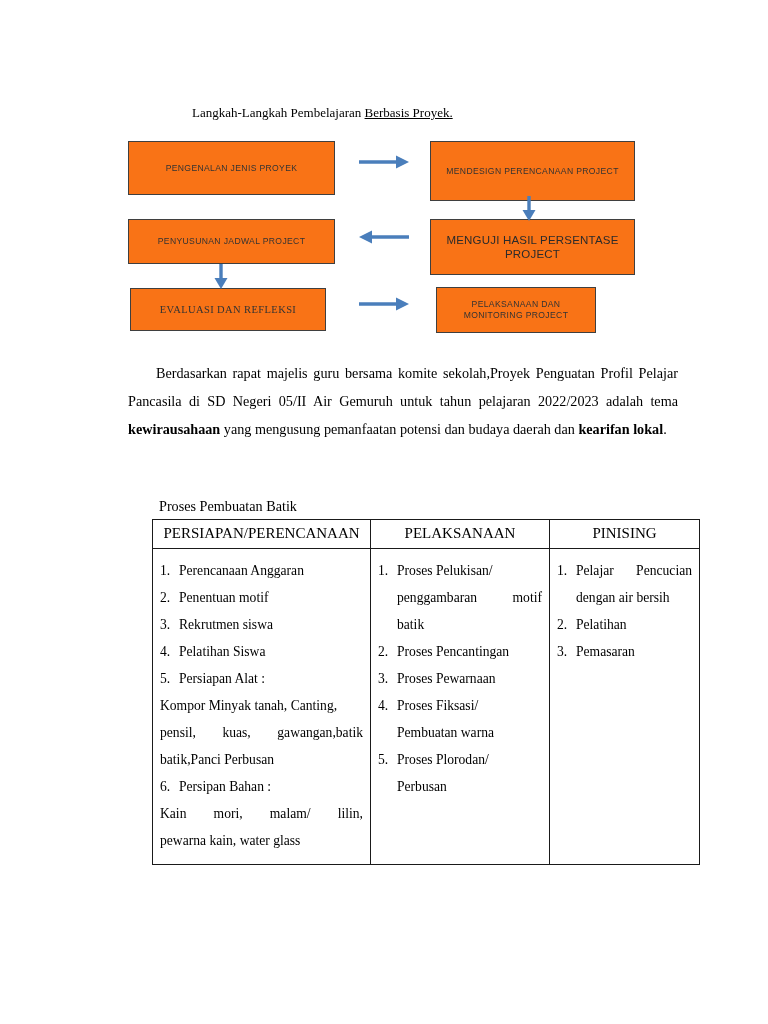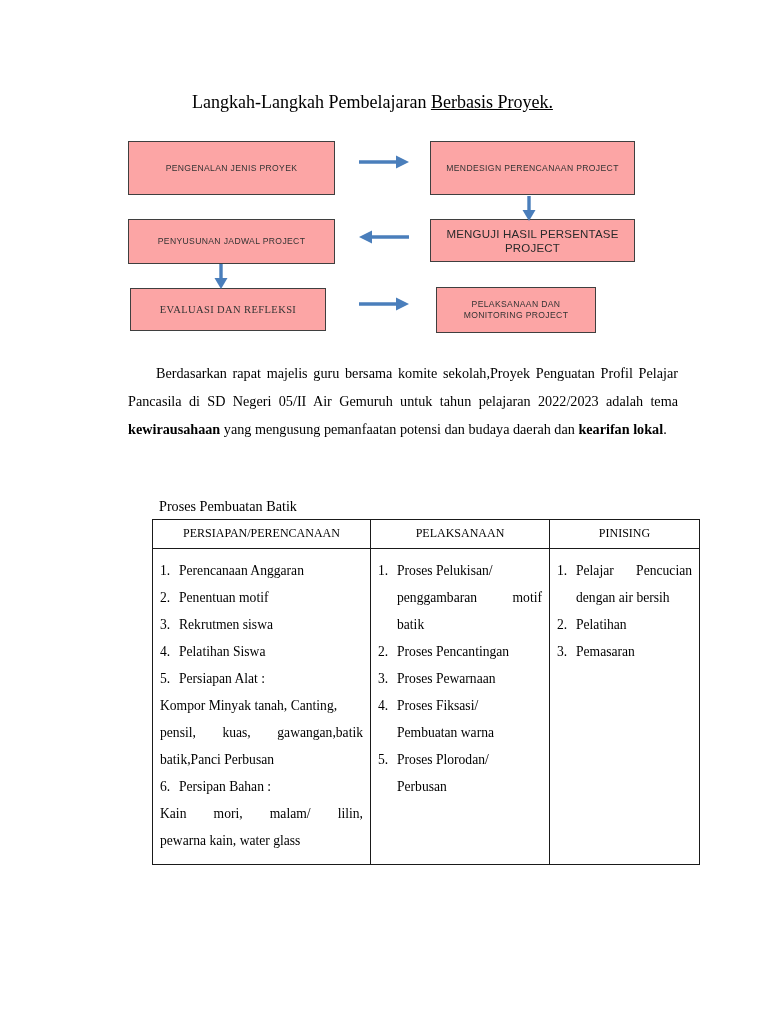--- a/index.html
+++ b/index.html
@@ -19,22 +19,22 @@
   .page {
     position: absolute;
     inset: 0;
     background: #ffffff;
   }
 
   
   .doc-title {
     position: absolute;
     left: 192px;
-    top: 93px;
-    font-size: 18px;
+    top: 103px;
+    font-size: 13px;
     line-height: 19px;
     white-space: nowrap;
   }
   .doc-title .underlined {
     text-decoration: underline;
   }
 
   
   .flow {
     position: absolute;
@@ -44,21 +44,21 @@
     height: 350px;
   }
   .flow-box {
     position: absolute;
     border: 1.3px solid #3f3f3f;
     box-sizing: border-box;
     display: flex;
     align-items: center;
     justify-content: center;
     text-align: center;
-    background: #fca5a5;
+    background: #f97316;
   }
   .flow-box .btxt {
     display: block;
     width: 100%;
     padding: 0 6px;
     box-sizing: border-box;
   }
   .sans-box .btxt {
     font-family: "Liberation Sans", "DejaVu Sans", sans-serif;
     font-size: 8.6px;
@@ -75,23 +75,23 @@
   }
   .serif-box .btxt {
     font-family: "Liberation Serif", "DejaVu Serif", serif;
     font-size: 10.5px;
     letter-spacing: 0.4px;
     line-height: 13px;
     color: #333333;
   }
 
   #box-pengenalan   { left: 128px; top: 141px; width: 207px; height: 54px; }
-  #box-mendesign    { left: 430px; top: 141px; width: 205px; height: 54px; }
+  #box-mendesign    { left: 430px; top: 141px; width: 205px; height: 60px; }
   #box-penyusunan   { left: 128px; top: 219px; width: 207px; height: 45px; }
-  #box-menguji      { left: 430px; top: 219px; width: 205px; height: 43px; }
+  #box-menguji      { left: 430px; top: 219px; width: 205px; height: 56px; }
   #box-evaluasi     { left: 130px; top: 288px; width: 196px; height: 43px; }
   #box-pelaksanaan  { left: 436px; top: 287px; width: 160px; height: 46px; }
 
   .arrow-svg { position: absolute; overflow: visible; }
   #arrow-1 { left: 358px; top: 153px; }
   #arrow-2 { left: 520px; top: 196px; }
   #arrow-3 { left: 358px; top: 228px; }
   #arrow-4 { left: 212px; top: 264px; }
   #arrow-5 { left: 358px; top: 295px; }
 
@@ -136,21 +136,21 @@
     table-layout: fixed;
   }
   .batik-table td, .batik-table th {
     border: 1.2px solid #1a1a1a;
     vertical-align: top;
     padding: 0;
     font-weight: normal;
   }
   .batik-table th {
     text-align: center;
-    font-size: 12px;
+    font-size: 15px;
     line-height: 19px;
     padding: 4px 2px 5px 2px;
     margin-left: 8px;
   }
   .col-a { width: 213px; }
   .col-b { width: 174px; }
   .col-c { width: 145px; }
 
   .cell-body {
     padding: 8px 7px 10px 7px;

